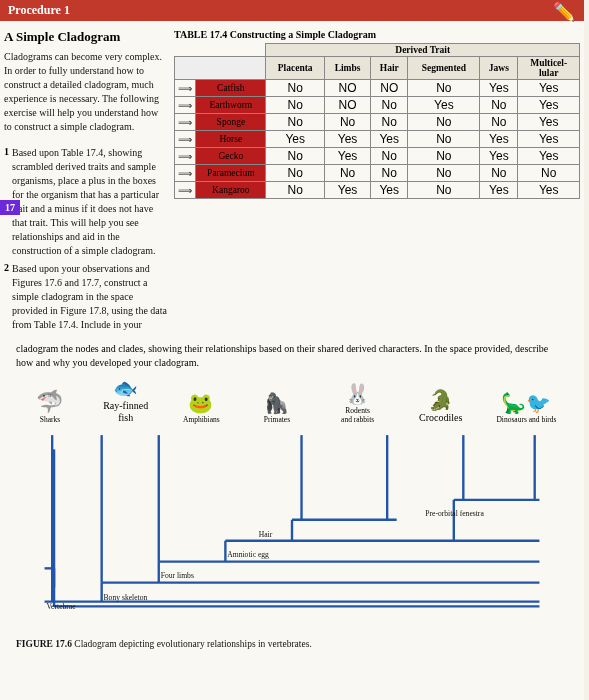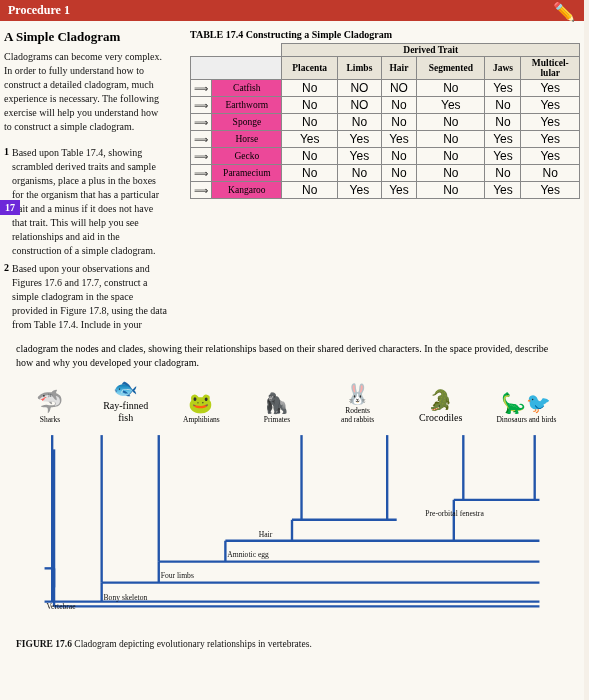--- a/index.html
+++ b/index.html
@@ -33,21 +33,20 @@
     }
     .header-bar .pencil-icon {
       position: absolute;
       right: 8px;
       top: 1px;
       font-size: 18px;
     }
     .content-area {
       display: flex;
       padding: 8px 4px 4px 4px;
-      gap: 16px;
     }
     .left-col {
       width: 170px;
       flex-shrink: 0;
       padding-right: 6px;
     }
     .right-col {
       flex: 1;
     }
     .section-title {
@@ -111,21 +110,21 @@
       font-weight: bold;
       margin-left: 44px;
     }
     .header-derived {
       background: #d8d4c8;
       font-weight: bold;
     }
     .org-cell {
       text-align: left;
       font-style: normal;
-      background: #ec4899;
+      background: #b91c1c;
       width: 70px;
     }
     .arrow-cell {
       width: 12px;
       border: none;
       background: transparent;
       padding: 0;
     }
     .handwritten {
       font-family: 'Comic Sans MS', cursive, sans-serif;

